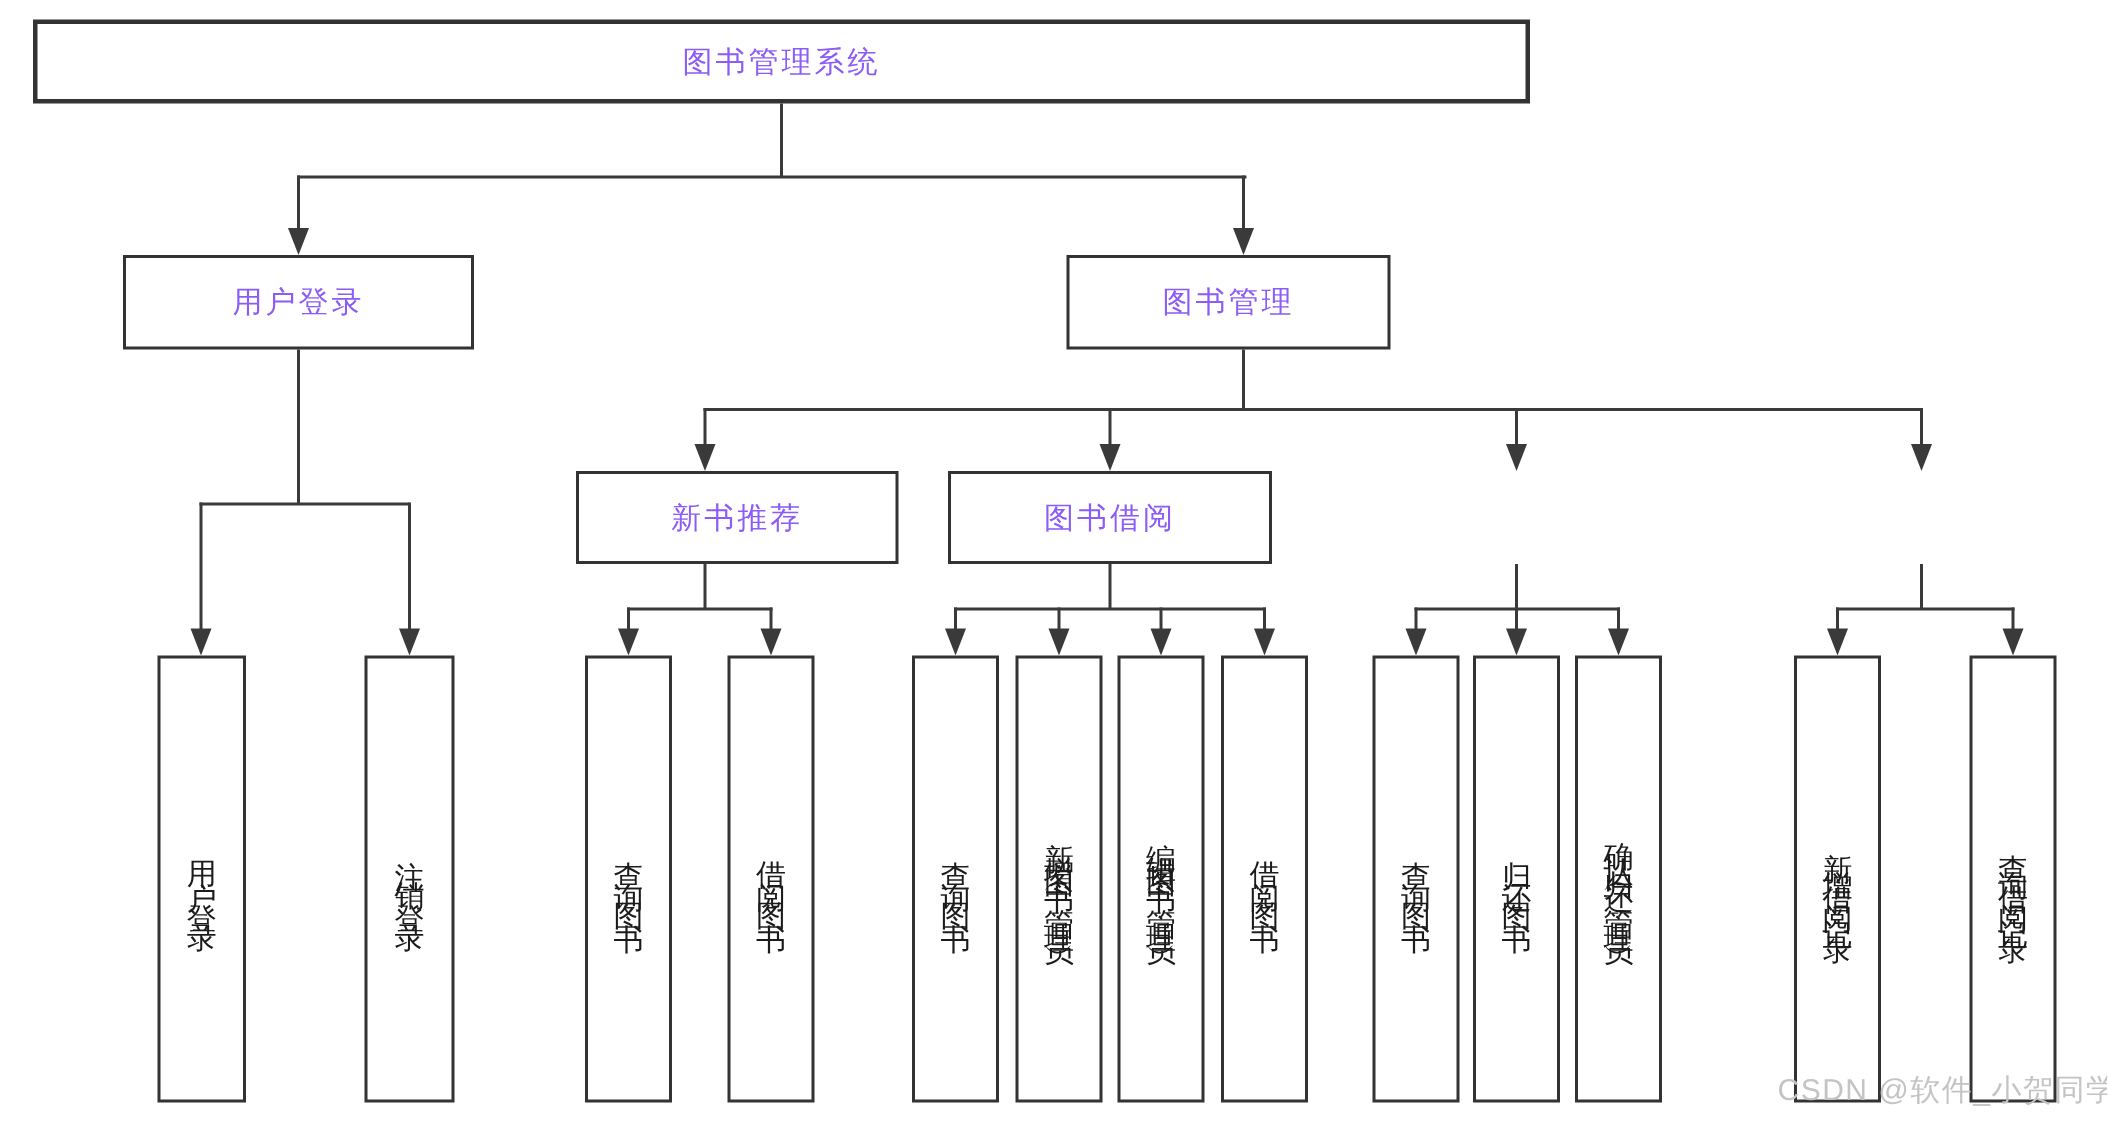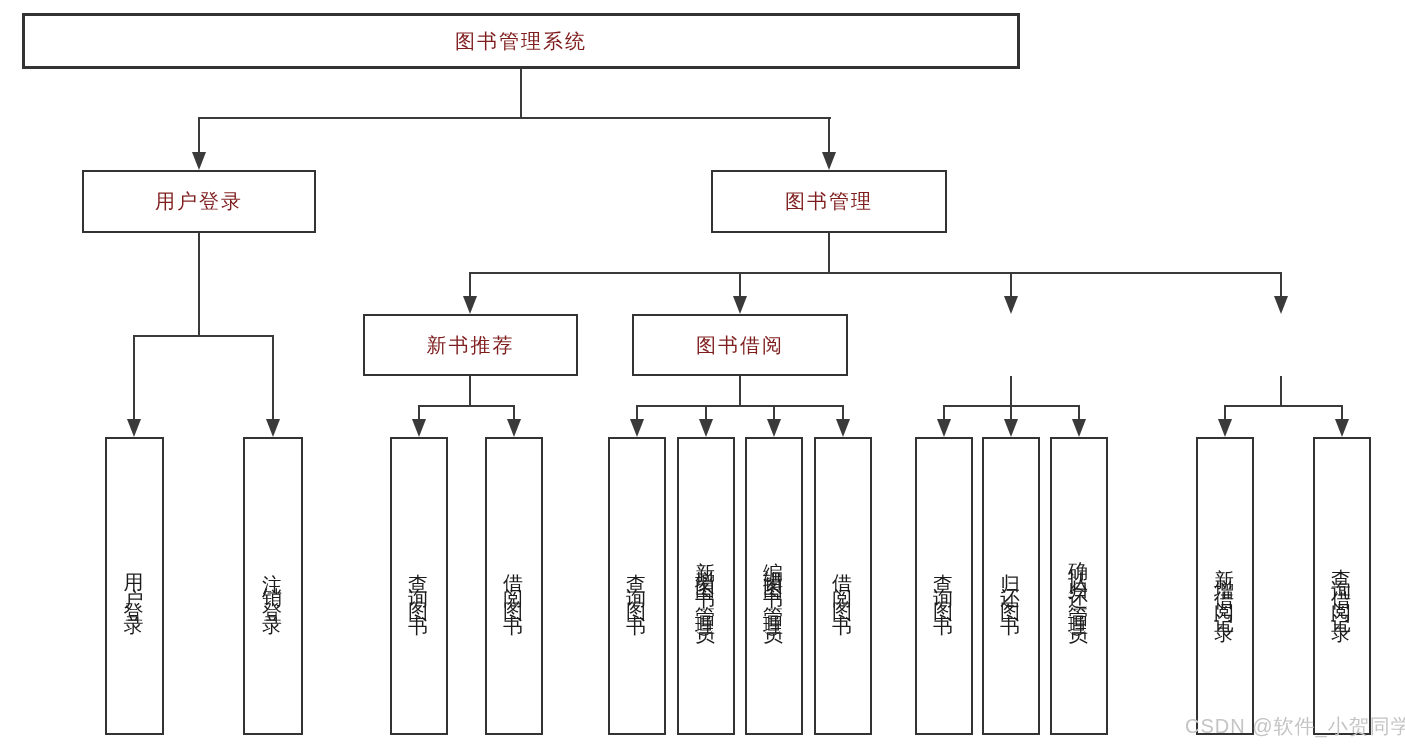--- a/index.html
+++ b/index.html
@@ -3,24 +3,24 @@
 <meta charset="utf-8">
 <style>
   html,body{margin:0;padding:0;background:#ffffff;}
   .canvas{
     position:relative;width:1405px;height:747px;background:#ffffff;overflow:hidden;
     font-family:"Liberation Sans","DejaVu Sans",sans-serif;color:#1b1b1b;
   }
   .box{
     position:absolute;background:#ffffff;border:2px solid #333333;box-sizing:border-box;
     display:flex;align-items:center;justify-content:center;
-    font-size:20px;letter-spacing:2px;color:#7f1d1d;
+    font-size:20px;letter-spacing:2px;color:#8b5cf6;
   }
   .box.root{left:22px;top:13px;width:998px;height:56px;border-width:3px;}
-  .lvl2{height:63px;top:170px;width:236px;}
+  .lvl2{height:63px;top:170px;width:216px;}
   .lvl3{height:62px;top:314px;width:216px;}
   .leaf{
     position:absolute;top:437px;width:58px;height:298px;background:#ffffff;
     border:2px solid #333333;box-sizing:border-box;
     display:flex;align-items:center;justify-content:center;
   }
   .vtext{
     writing-mode:vertical-rl;font-size:20px;color:#1b1b1b;white-space:nowrap;
   }
   .ls4{letter-spacing:14px;}
@@ -73,21 +73,21 @@
   <div class="hline" style="left:469px;top:272px;width:813px;"></div>
   <div class="vline" style="left:469px;top:272px;height:26px;"></div>
   <div class="ah" style="left:463px;top:296px;"></div>
   <div class="vline" style="left:739px;top:272px;height:26px;"></div>
   <div class="ah" style="left:733px;top:296px;"></div>
   <div class="vline" style="left:1010px;top:272px;height:26px;"></div>
   <div class="ah" style="left:1004px;top:296px;"></div>
   <div class="vline" style="left:1280px;top:272px;height:26px;"></div>
   <div class="ah" style="left:1274px;top:296px;"></div>
 
-  <div class="box lvl3" style="left:363px;width:215px;">
+  <div class="box lvl3" style="left:384px;width:215px;">
     <span>新书推荐</span>
   </div>
   <div class="box lvl3" style="left:632px;">
     <span>图书借阅</span>
   </div>
 
   <div class="vline" style="left:469px;top:376px;height:30px;"></div>
   <div class="hline" style="left:418px;top:405px;width:97px;"></div>
   <div class="vline" style="left:418px;top:405px;height:16px;"></div>
   <div class="ah" style="left:412px;top:419px;"></div>

